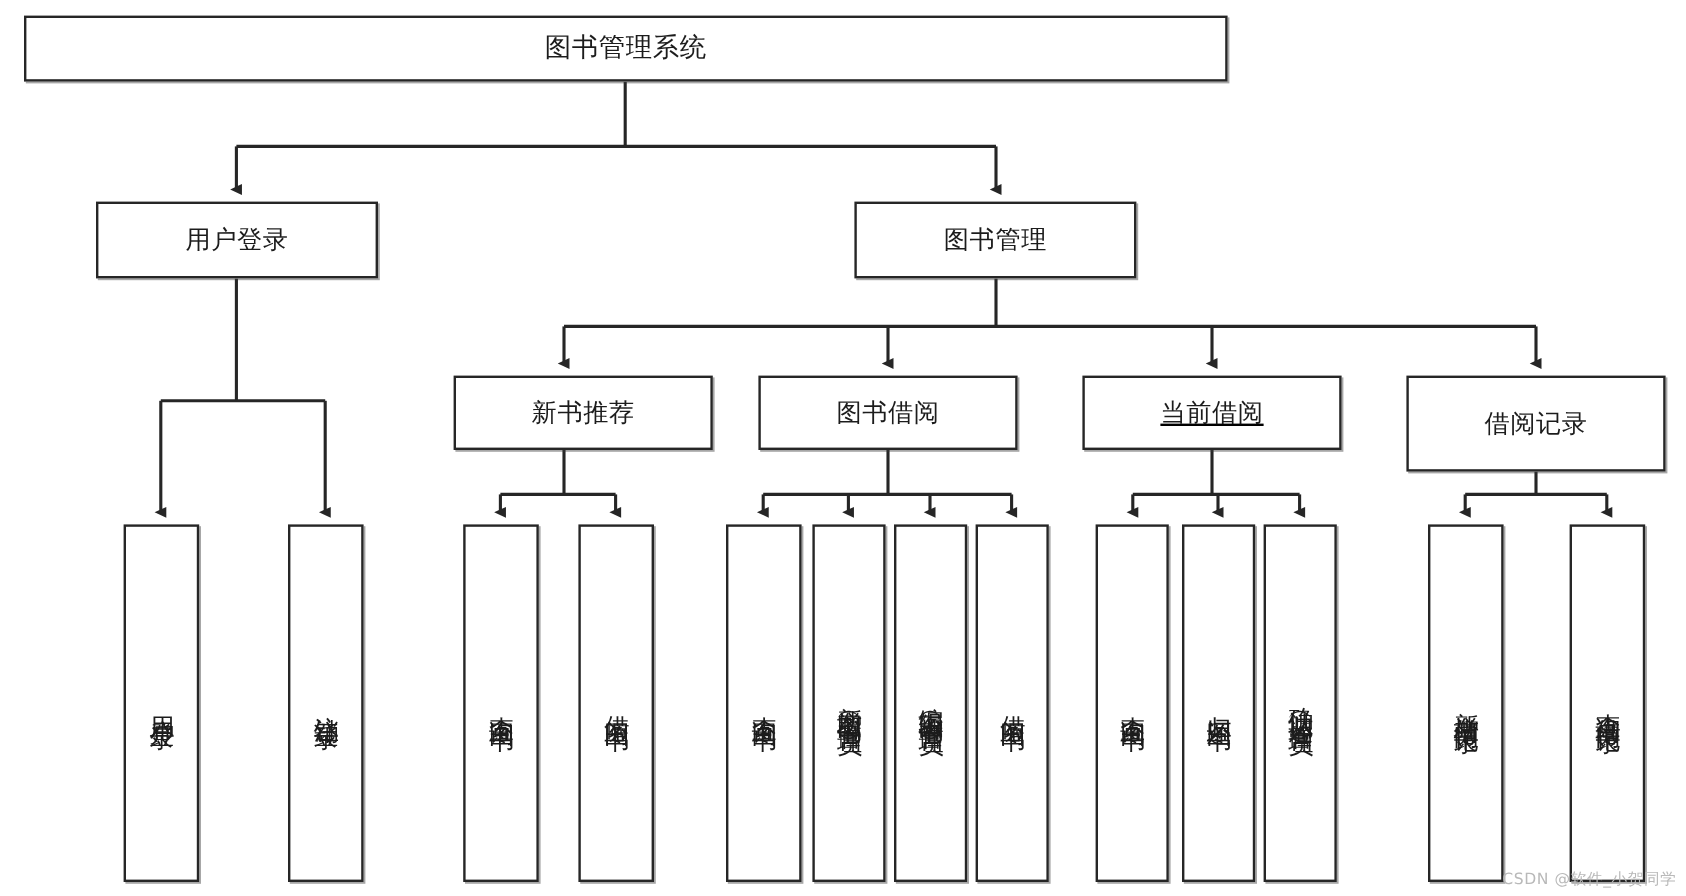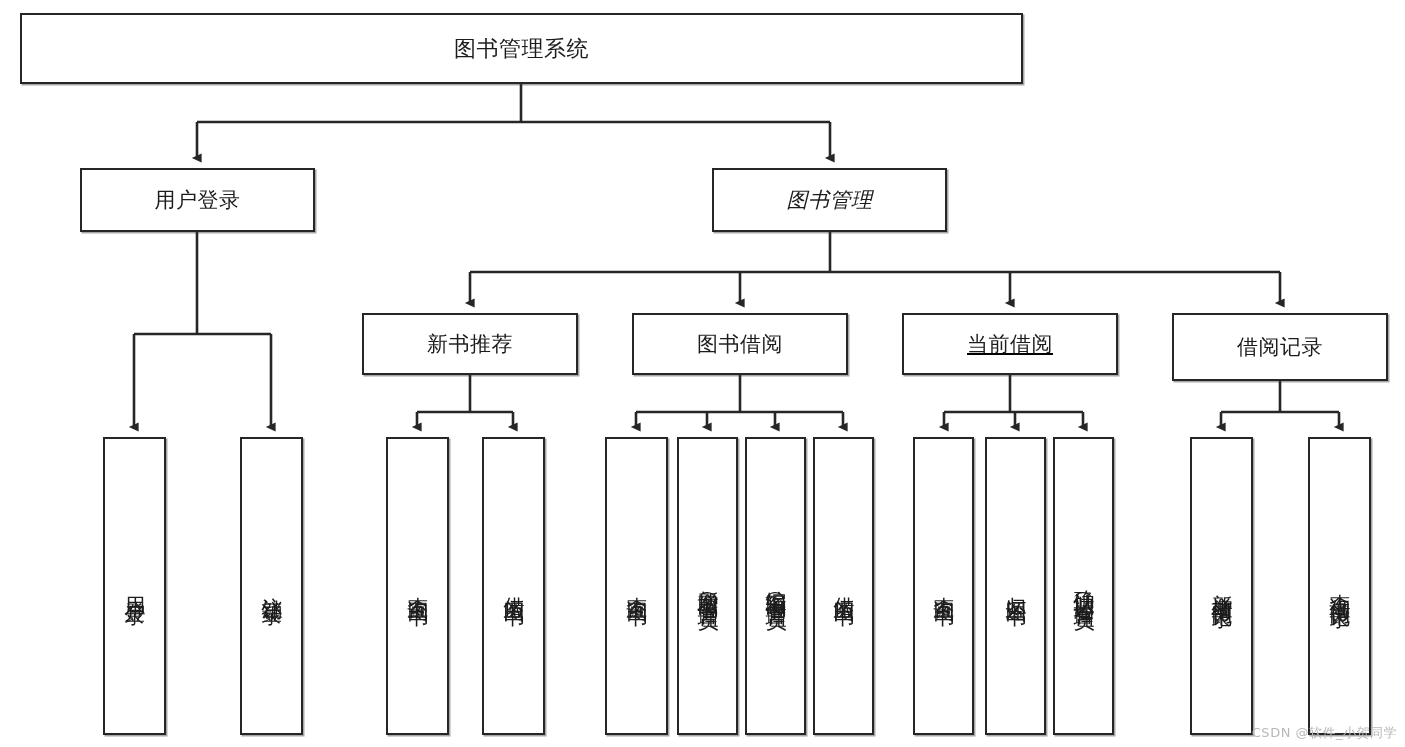--- a/index.html
+++ b/index.html
@@ -118,43 +118,43 @@
     <path d="M1015,412 L1015,427" marker-end="url(#arrow)"></path>
     <path d="M1083,412 L1083,427" marker-end="url(#arrow)"></path>
 
     <path d="M1280,375 L1280,412"></path>
     <path d="M1221,412 L1339,412"></path>
     <path d="M1221,412 L1221,427" marker-end="url(#arrow)"></path>
     <path d="M1339,412 L1339,427" marker-end="url(#arrow)"></path>
   </g>
 </svg>
 
-<div class="node-box node-root" id="root-box" style="left: 20px; top: 13px; width: 1003px; height: 71px;">
+<div class="node-box node-root" id="root-box" style="left: 20px; top: 13px; width: 1003px; height: 55px;">
   <span class="node-label">图书管理系统</span>
 </div>
 
 <div id="level2-container">
     <div class="node-box" style="left: 80px; top: 168px; width: 235px; height: 64px;">
       <span class="node-label">用户登录</span>
     </div>
-    <div class="node-box" style="left: 712px; top: 168px; width: 235px; height: 64px; font-style: italic;">
+    <div class="node-box" style="left: 712px; top: 168px; width: 235px; height: 64px;">
       <span class="node-label">图书管理</span>
     </div>
   </div>
 <div id="level3-container">
-    <div class="node-box" style="left: 362px; top: 313px; width: 216px; height: 62px;">
+    <div class="node-box" style="left: 378px; top: 313px; width: 216px; height: 62px;">
       <span class="node-label">新书推荐</span>
     </div>
     <div class="node-box" style="left: 632px; top: 313px; width: 216px; height: 62px;">
       <span class="node-label">图书借阅</span>
     </div>
     <div class="node-box" style="left: 902px; top: 313px; width: 216px; height: 62px; text-decoration: underline;">
       <span class="node-label">当前借阅</span>
     </div>
-    <div class="node-box" style="left: 1172px; top: 313px; width: 216px; height: 68px;">
+    <div class="node-box" style="left: 1172px; top: 313px; width: 216px; height: 80px;">
       <span class="node-label">借阅记录</span>
     </div>
   </div>
 <div id="leaves-container">
     <div class="leaf-box" style="left: 103px; top: 437px; width: 63px; height: 298px;">
       <span class="leaf-label">用户登录</span>
     </div>
     <div class="leaf-box" style="left: 240px; top: 437px; width: 63px; height: 298px;">
       <span class="leaf-label">注销登录</span>
     </div>

